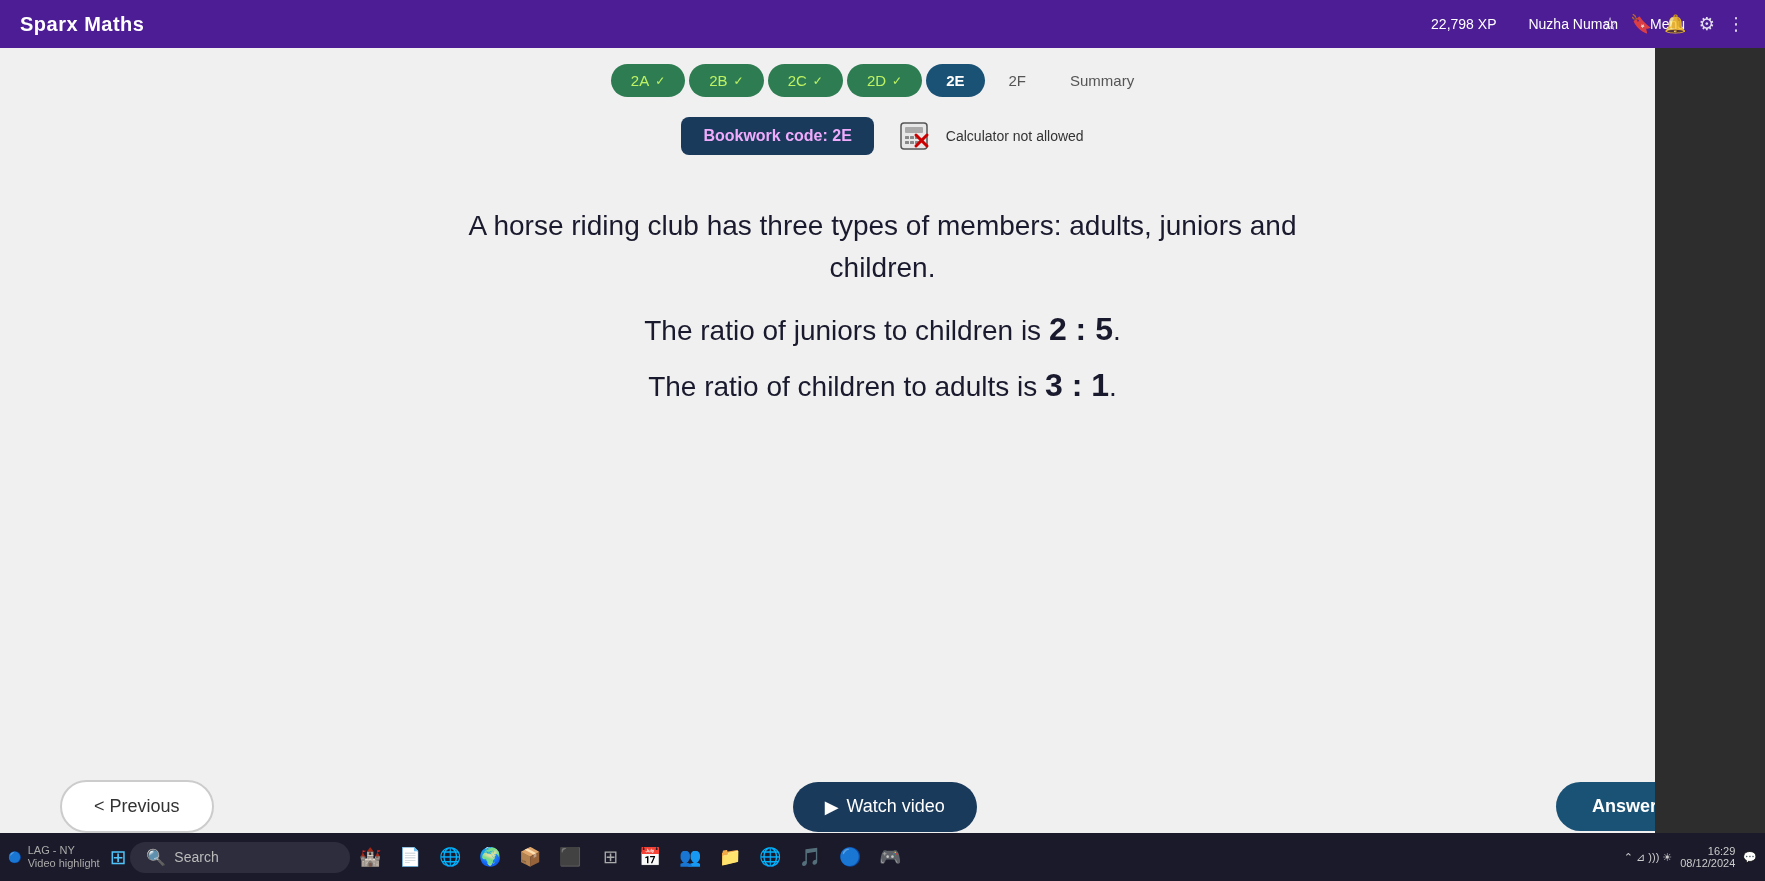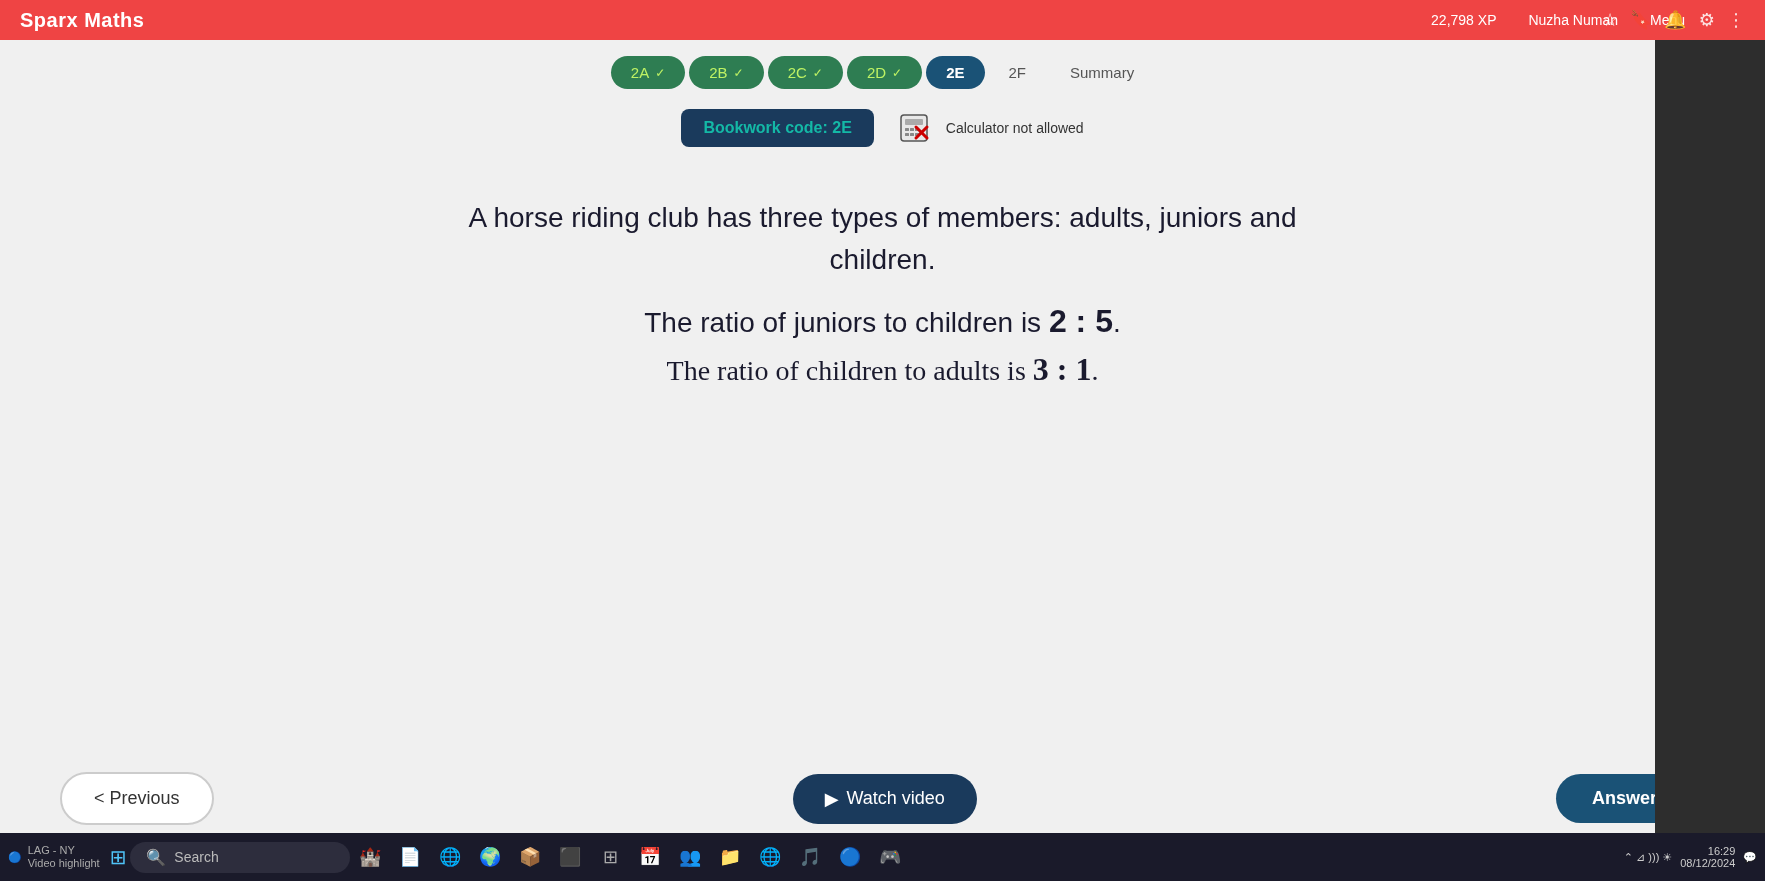--- a/index.html
+++ b/index.html
@@ -7,22 +7,22 @@
       font-family: 'Segoe UI', Arial, sans-serif;
       background: #e8e8e8;
       width: 1765px;
       height: 881px;
       overflow: hidden;
       position: relative;
     }
 
     
     .top-bar {
-      background: #ef4444;
-      height: 40px;
+      background: #4c1d95;
+      height: 48px;
       display: flex;
       align-items: center;
       padding: 0 20px;
       position: relative;
     }
     .app-title {
       color: white;
       font-size: 20px;
       font-weight: 600;
       letter-spacing: 0.5px;
@@ -93,21 +93,21 @@
     
     .bookwork-row {
       display: flex;
       justify-content: center;
       align-items: center;
       gap: 24px;
       padding: 20px 0 10px 0;
     }
     .bookwork-badge {
       background: #1a3a5c;
-      color: #14b8a6;
+      color: #f0abfc;
       padding: 10px 22px;
       border-radius: 8px;
       font-size: 16px;
       font-weight: 600;
     }
     .calculator-info {
       display: flex;
       align-items: center;
       gap: 16px;
       font-size: 15px;
@@ -350,21 +350,21 @@
       </div>
       <span class="calc-text">Calculator not allowed</span>
     </div>
   </div>
 
   <div class="question-area">
     <div class="question-text">A horse riding club has three types of members: adults, juniors and children.</div>
     <div class="question-text" style="margin-top: 16px;">
       The ratio of juniors to children is <span style="font-size:32px; font-weight:600;">2 : 5</span>.
     </div>
-    <div class="question-text" style=" font-family: Liberation Serif, serif;">
+    <div class="question-text" style="margin-top: 8px;">
       The ratio of children to adults is <span style="font-size:32px; font-weight:600;">3 : 1</span>.
     </div>
   </div>
 
   <div class="bottom-bar">
     <button class="btn-previous">&lt; Previous</button>
     <button class="btn-watch">
       <span>▶</span>
       <span>Watch video</span>
     </button>

